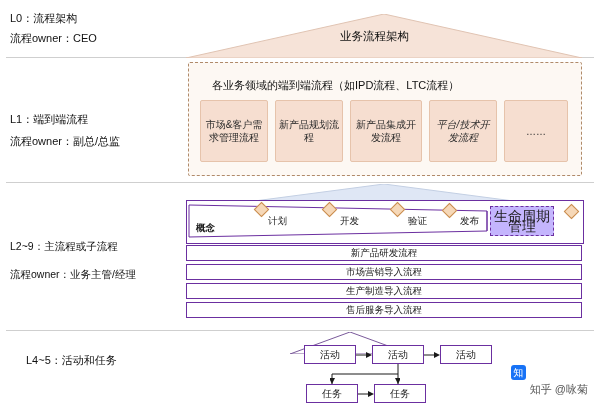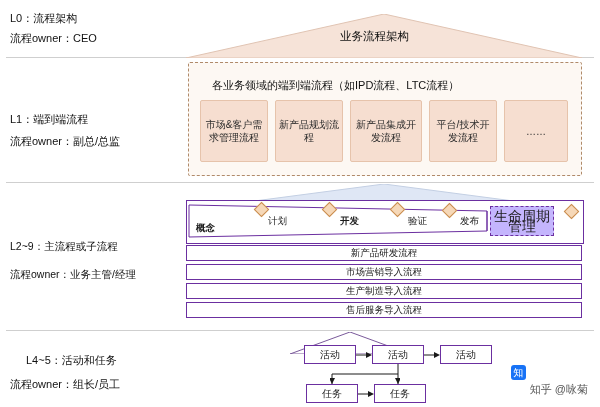--- a/index.html
+++ b/index.html
@@ -73,41 +73,41 @@
 
   <div class="lvl" style="left:10px;top:112px;">L1：端到端流程</div>
   <div class="lvl" style="left:10px;top:134px;">流程owner：副总/总监</div>
 
   <div class="dashbox" style="left:188px;top:62px;width:392px;height:112px;"></div>
   <div class="dash-title" style="left:212px;top:78px;">各业务领域的端到端流程（如IPD流程、LTC流程）</div>
 
   <div class="pbox" style="left:200px;top:100px;width:68px;height:62px;">市场&amp;客户需求管理流程</div>
   <div class="pbox" style="left:275px;top:100px;width:68px;height:62px;">新产品规划流程</div>
   <div class="pbox" style="left:350px;top:100px;width:72px;height:62px;">新产品集成开发流程</div>
-  <div class="pbox" style="left:429px;top:100px;width:68px;height:62px;">平台/技术开发流程</div>
+  <div class="pbox" style="left:429px;top:100px;width:68px;height:62px;font-style:italic;">平台/技术开发流程</div>
   <div class="pbox" style="left:504px;top:100px;width:64px;height:62px;">……</div>
 
   <div class="tri" style="left:186px;top:184px;">
     <svg width="396" height="26" viewBox="0 0 396 26">
       <polygon points="198,0 396,26 0,26" fill="#dfe7f5" stroke="#c3cfe3" stroke-width="1"></polygon>
     </svg>
   </div>
 
   <div class="lvl small" style="left:10px;top:240px;">L2~9：主流程或子流程</div>
   <div class="lvl small" style="left:10px;top:268px;">流程owner：业务主管/经理</div>
 
   <div class="l2box" style="left:186px;top:200px;width:396px;height:42px;">
     <svg width="394" height="40" viewBox="0 0 394 40" style="display:block;">
       <polygon points="2,4 2,36 300,30 300,10" fill="#ffffff" stroke="#6b2fa0" stroke-width="1"></polygon>
       <line x1="300" y1="10" x2="300" y2="30" stroke="#6b2fa0" stroke-width="1"></line>
     </svg>
   </div>
   <div class="chev" style="left:196px;top:222px;font-weight:bold;">概念</div>
   <div class="chev" style="left:268px;top:215px;">计划</div>
-  <div class="chev" style="left:340px;top:215px;font-weight:bold;">开发</div>
+  <div class="chev" style="left:340px;top:215px;">开发</div>
   <div class="chev" style="left:408px;top:215px;">验证</div>
   <div class="chev" style="left:460px;top:215px;">发布</div>
 
   <div class="diamond" style="left:256px;top:204px;"></div>
   <div class="diamond" style="left:324px;top:204px;"></div>
   <div class="diamond" style="left:392px;top:204px;"></div>
   <div class="diamond" style="left:444px;top:205px;"></div>
   <div class="diamond" style="left:566px;top:206px;"></div>
 
   <div class="lifecycle" style="left:490px;top:206px;width:64px;height:30px;">生命周期管理</div>
@@ -125,21 +125,20 @@
     <div class="txt">售后服务导入流程</div>
   </div>
 
   <div class="tri" style="left:290px;top:332px;">
     <svg width="120" height="22" viewBox="0 0 120 22">
       <polygon points="60,0 120,22 0,22" fill="#ffffff" stroke="#7a5a9a" stroke-width="1"></polygon>
     </svg>
   </div>
 
   <div class="lvl" style="left:10px;top:353px;margin-left:16px;">L4~5：活动和任务</div>
-  <div class="lvl" style="left:10px;top:377px;">流程owner：组长/员工</div>
 
   <div class="node" style="left:304px;top:345px;width:52px;height:19px;">活动</div>
   <div class="node" style="left:372px;top:345px;width:52px;height:19px;">活动</div>
   <div class="node" style="left:440px;top:345px;width:52px;height:19px;">活动</div>
 
   <div class="arrow" style="left:356px;top:350px;">
     <svg width="16" height="10" viewBox="0 0 16 10">
       <line x1="0" y1="5" x2="11" y2="5" stroke="#1a1a1a" stroke-width="1"></line>
       <polygon points="16,5 10,2 10,8" fill="#1a1a1a"></polygon>
     </svg>

